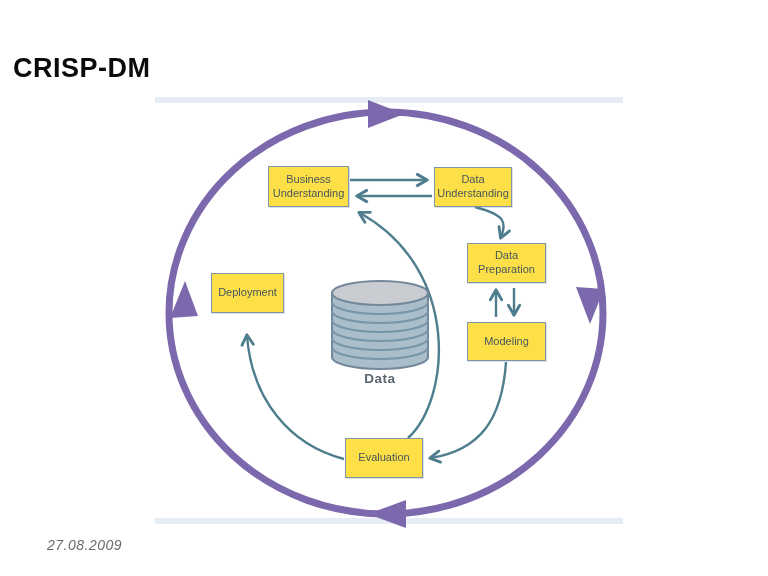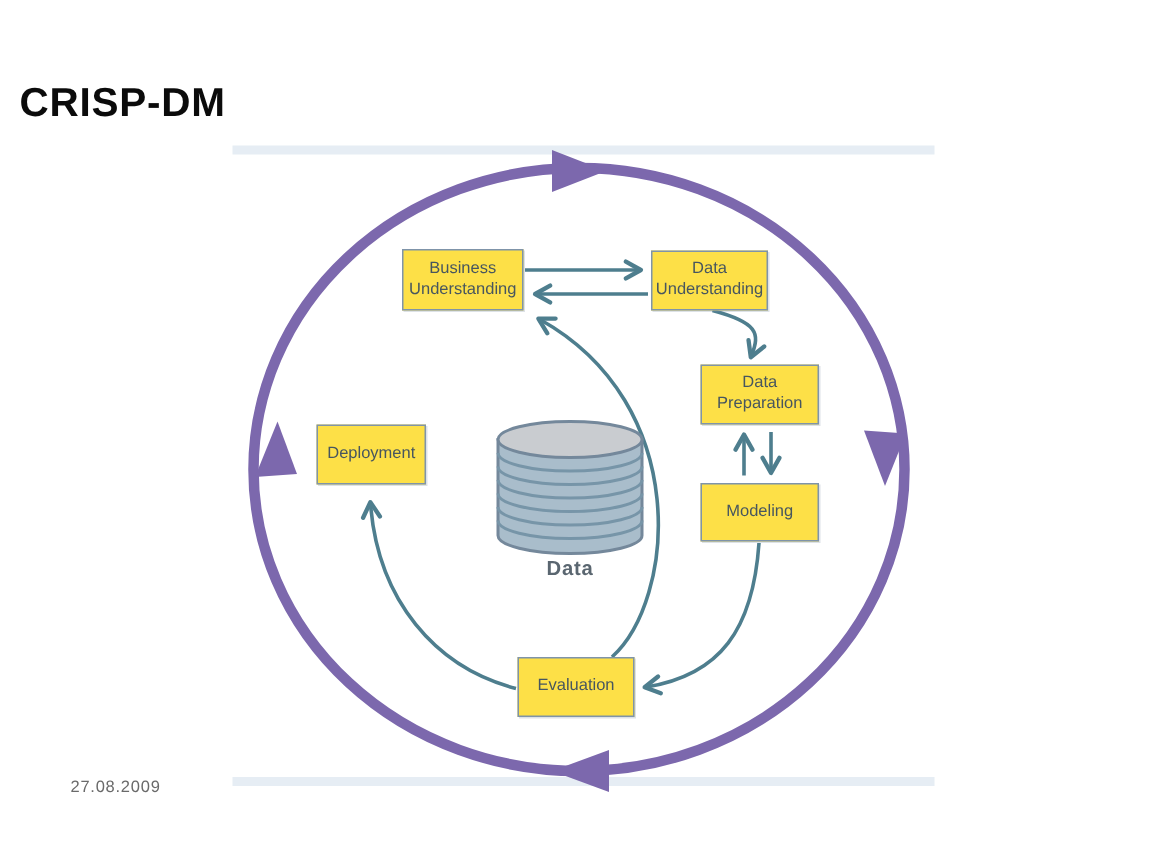--- a/index.html
+++ b/index.html
@@ -8,43 +8,43 @@
     background:#ffffff;
     font-family:"Liberation Sans", sans-serif;
   }
   .slide-title{
     position:absolute;top:53px;left:0;width:768px;
     text-align:left;font-size:27px;font-weight:bold;color:#0b0b0b;
     letter-spacing:0.5px;
   }
   .slide-title span{display:inline-block;transform:translateX(13px);}
   .slide-date{
-    position:absolute;left:47px;top:519px;
-    font-size:11px;color:#6a6a6a;letter-spacing:0.5px;
+    position:absolute;left:47px;top:537px;
+    font-size:14px;color:#6a6a6a;letter-spacing:0.5px;font-style:italic;
   }
   .diagram-panel{
     position:absolute;left:155px;top:97px;width:468px;height:428px;
     background:#ffffff;
   }
   .band{position:absolute;left:0;width:468px;height:6px;background:#e6edf4;}
   .band-top{top:0;}
   .band-bottom{top:421px;}
   .diagram-svg{position:absolute;left:0;top:0;overflow:visible;}
   .node{
     position:absolute;display:flex;align-items:center;justify-content:center;
     background:#fde047;border:1.5px solid #7f94a9;box-sizing:border-box;
     color:#47565f;font-size:11px;line-height:1.25;text-align:center;
     white-space:pre-line;box-shadow:1px 1px 0 rgba(120,140,160,0.25);
   }
   .node-bu{left:113px;top:69px;width:81px;height:41px;}
   .node-du{left:279px;top:70px;width:78px;height:40px;}
   .node-dp{left:312px;top:146px;width:79px;height:40px;}
   .node-mo{left:312px;top:225px;width:79px;height:39px;}
   .node-ev{left:190px;top:341px;width:78px;height:40px;}
-  .node-de{left:56px;top:186px;width:73px;height:40px;}
+  .node-de{left:56px;top:176px;width:73px;height:40px;}
   .data-label{
     position:absolute;left:185px;top:274px;width:80px;text-align:center;
     color:#5a6670;font-size:13.5px;font-weight:bold;letter-spacing:0.5px;
   }
 </style>
 </head>
 <body>
 
 <div class="slide-title">
   <span>CRISP-DM</span>

